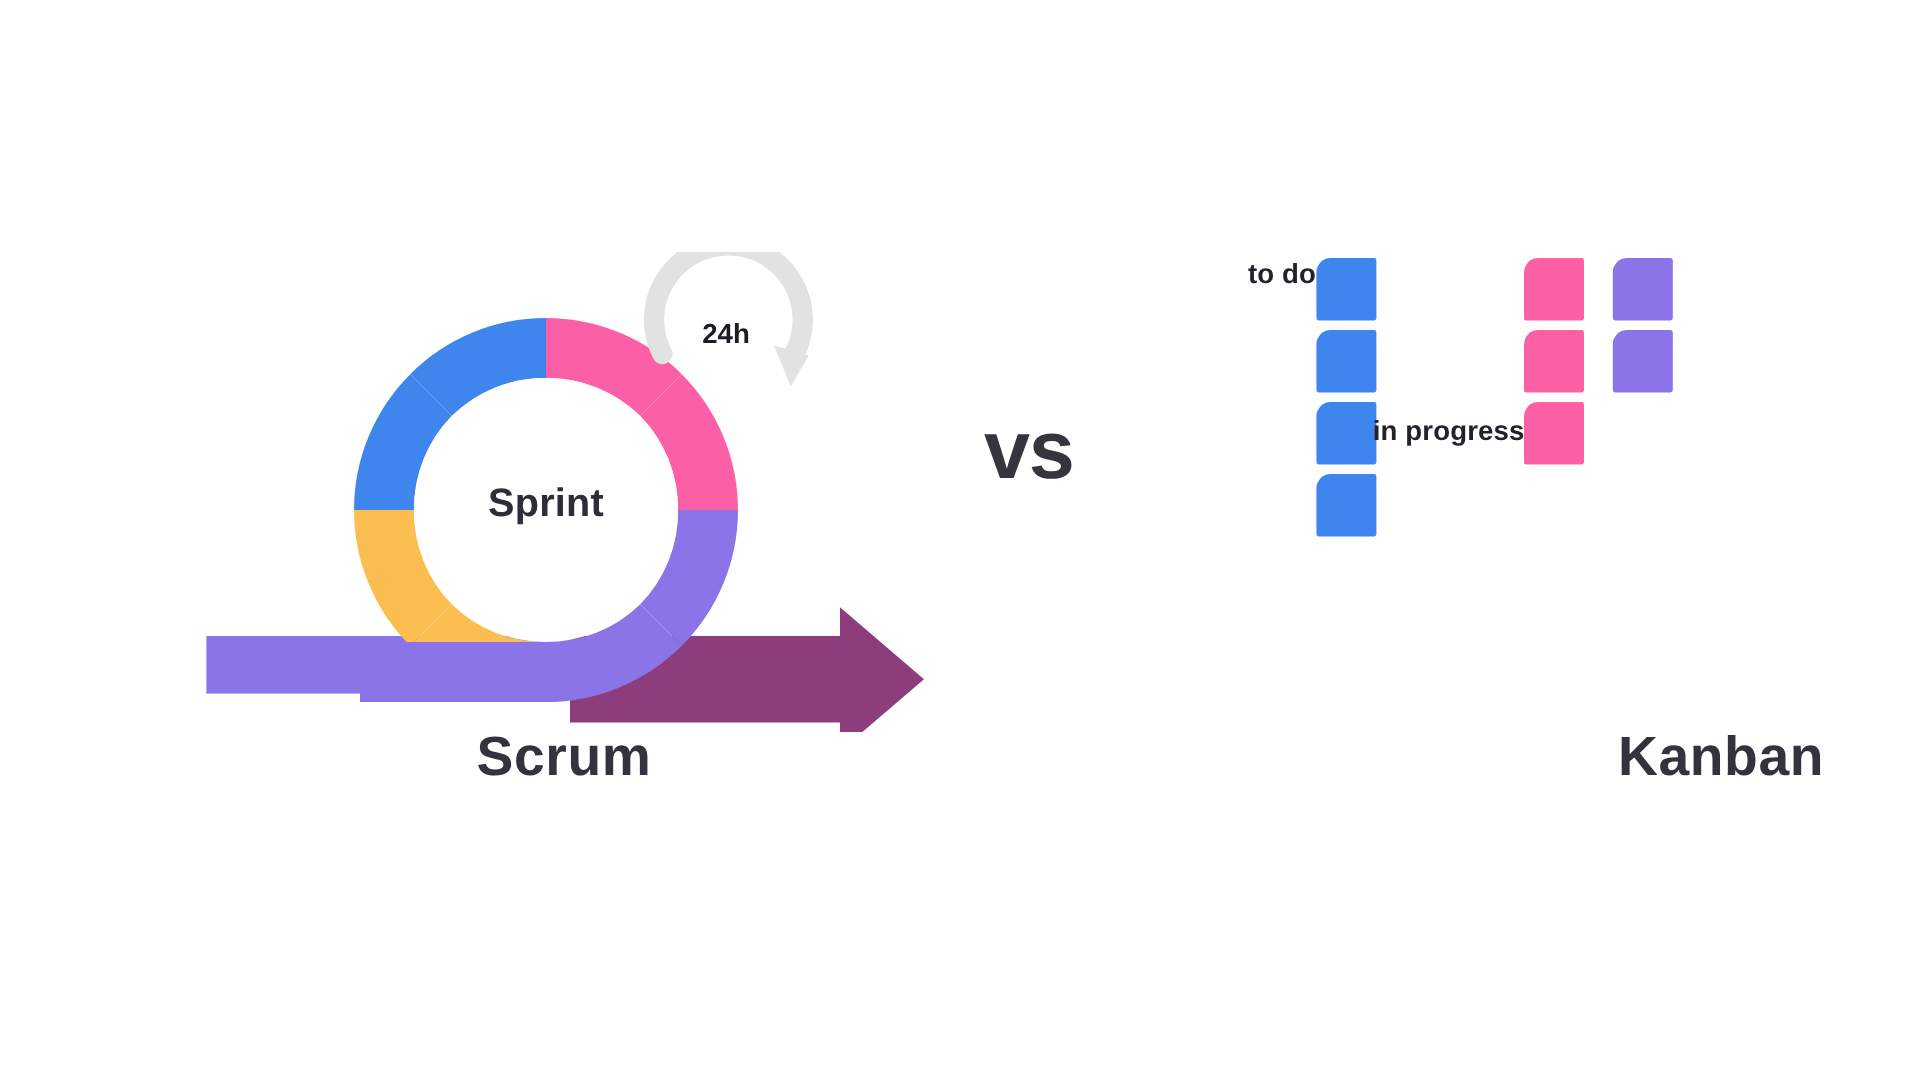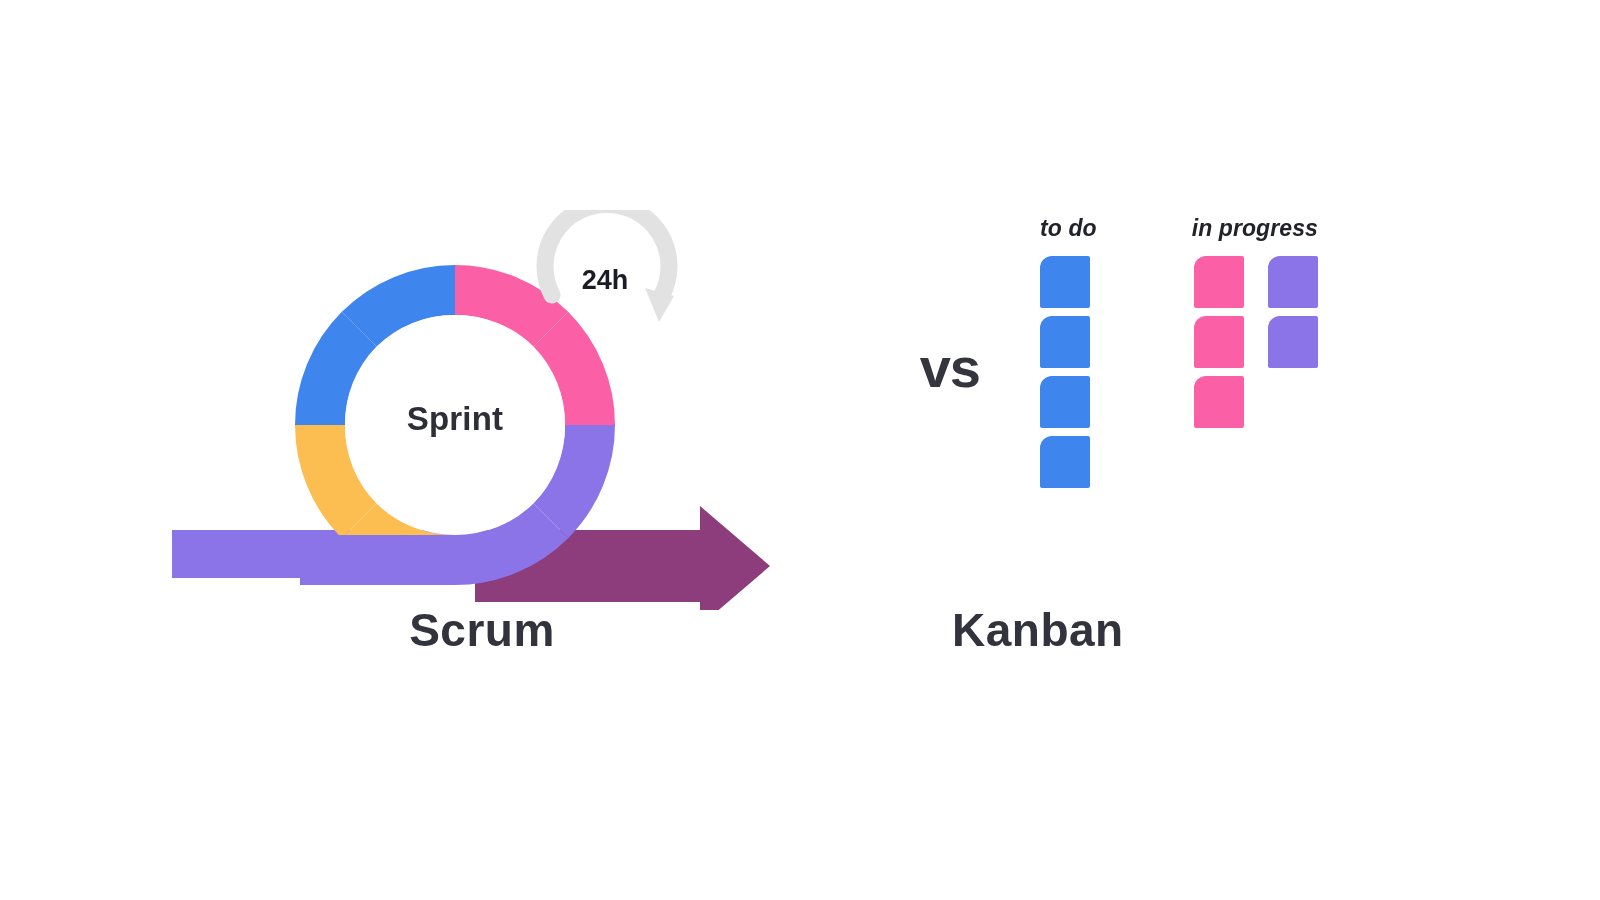--- a/index.html
+++ b/index.html
@@ -17,41 +17,41 @@
 
   .sprint-label {
     position:absolute; left:355px; top:400px; width:200px;
     text-align:center;
     font-size:33px; font-weight:700; color:#2e2e38;
     letter-spacing:.2px;
   }
   .cycle-label {
     position:absolute; left:555px; top:265px; width:100px;
     text-align:center;
-    font-size:27px; font-weight:700; color:#1c1c24;
+    font-size:23px; font-weight:700; color:#1c1c24;
   }
   .method-title {
     position:absolute; font-size:46px; font-weight:700;
-    color:#33333d; letter-spacing:.5px; white-space:nowrap;margin-left:12px;
+    color:#33333d; letter-spacing:.5px; white-space:nowrap;
   }
   #scrum-title  { left:0; top:603px; width:940px; text-align:center; }
-  #kanban-title { left:940px; top:603px; width:580px; text-align:left; }
+  #kanban-title { left:940px; top:603px; width:580px; text-align:right; }
 
   
   #vs-separator {
     position:absolute; left:820px; top:335px; width:160px;
-    text-align:right;
-    font-size:56px; font-weight:700; color:#35353d;
+    text-align:left;
+    font-size:69px; font-weight:700; color:#35353d;
     letter-spacing:-1px;
   }
 
   
   #kanban-panel { position:absolute; left:1040px; top:215px; }
   .kanban-board { display:flex; align-items:flex-start; gap:0; }
-  .kanban-column { display:flex; flex-direction:column;font-style:italic; }
+  .kanban-column { display:flex; flex-direction:row; }
   .col-head {
     font-size:23px; font-weight:700; color:#22222a;
     margin-bottom:14px; white-space:nowrap; letter-spacing:.1px;
   }
   .col-stacks { display:flex; gap:24px; }
   .stack { display:flex; flex-direction:column; gap:8px; }
   .kcard {
     width:50px; height:52px;
     border-radius:12px 2px 2px 2px;
   }

